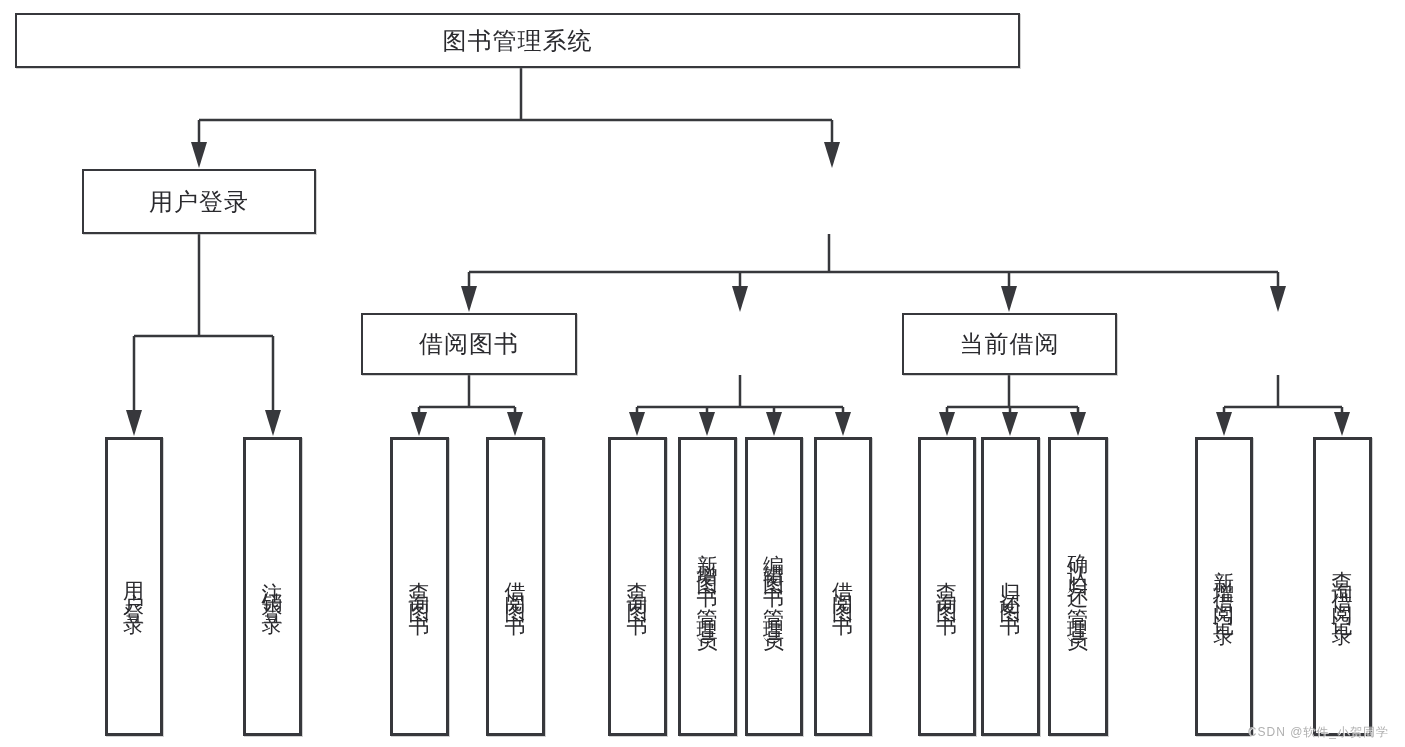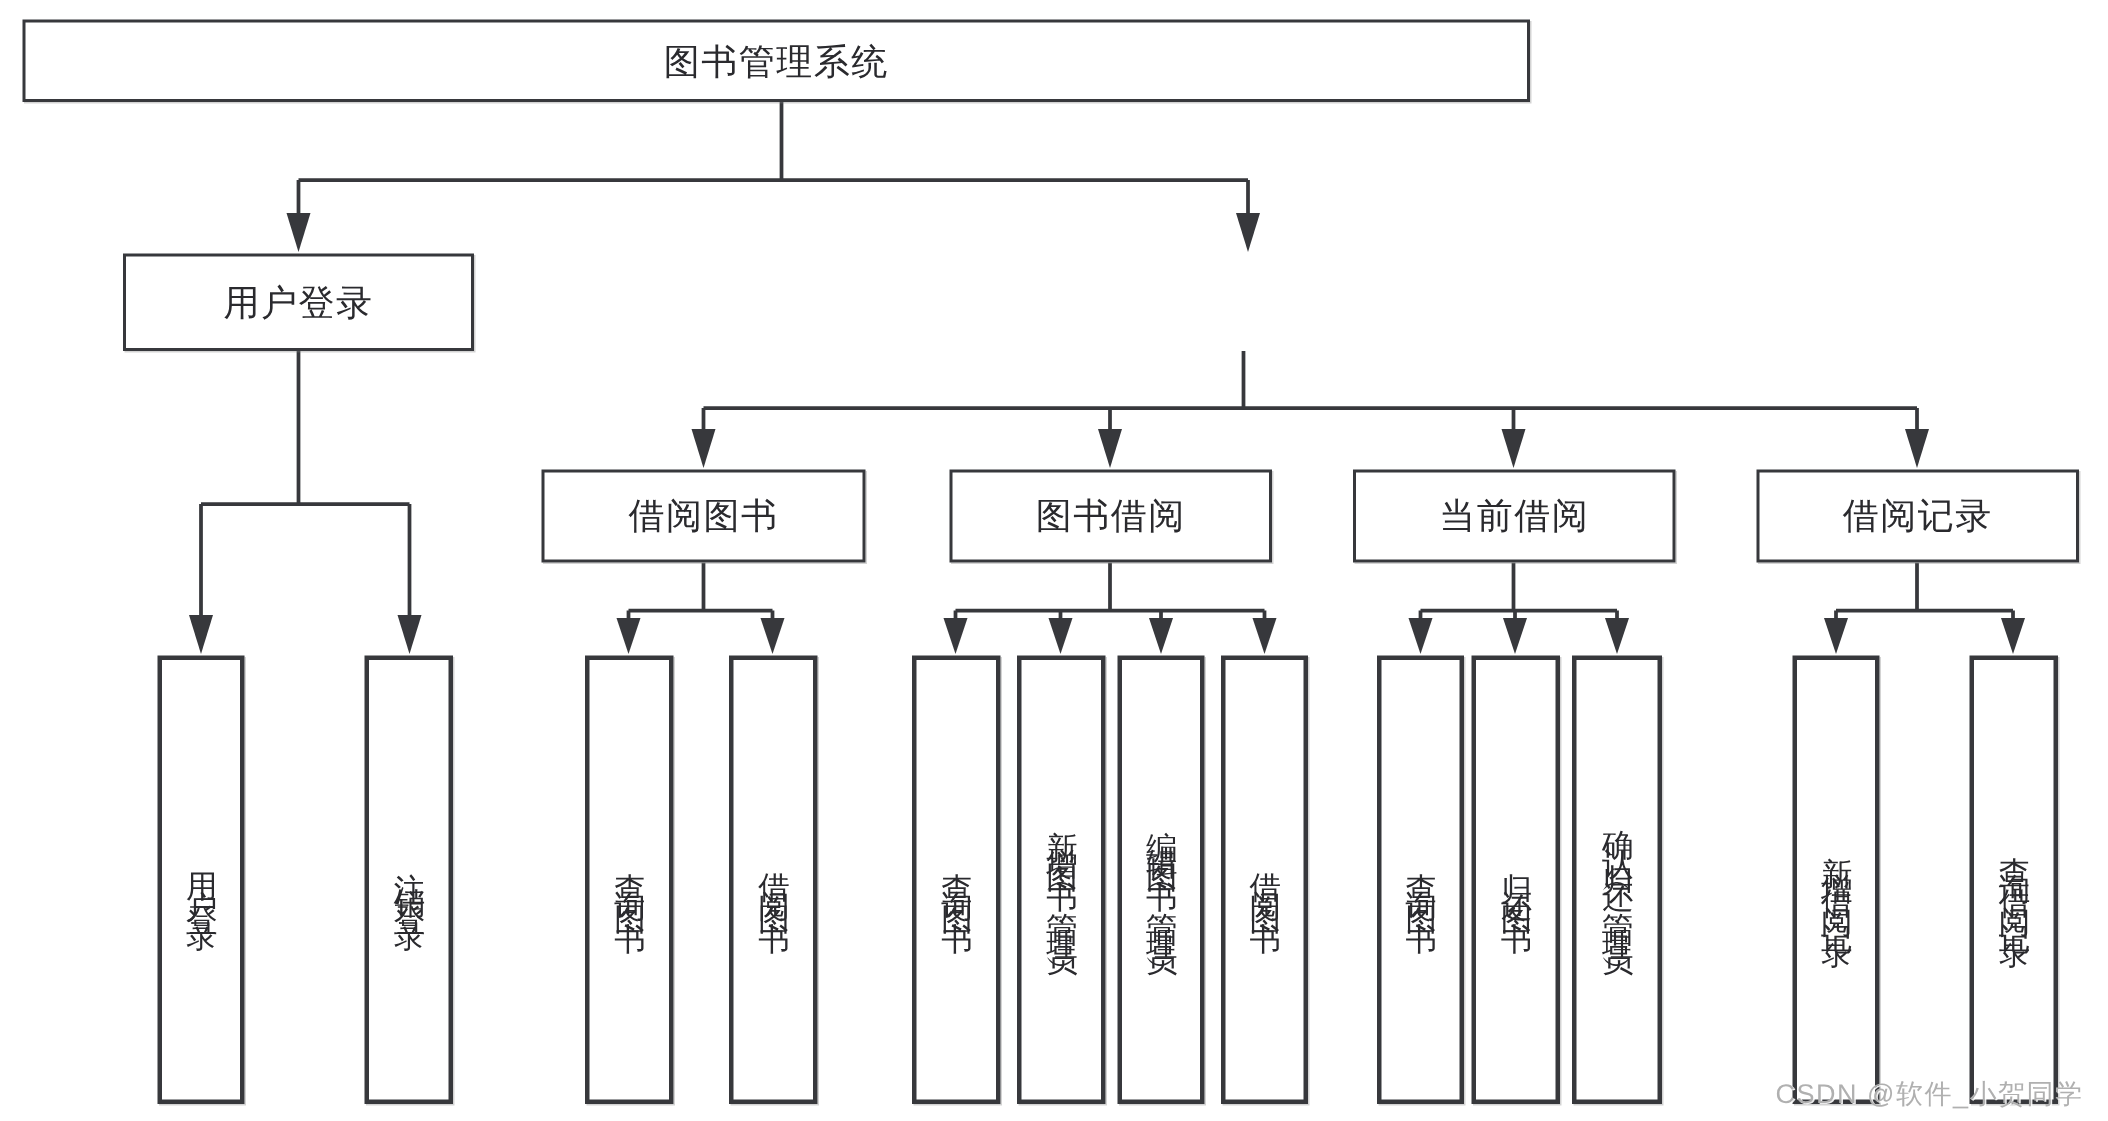--- a/index.html
+++ b/index.html
@@ -13,21 +13,21 @@
     box-sizing:border-box;display:flex;align-items:center;justify-content:center;
     color:#2a2a2e;box-shadow:1px 1px 0 rgba(130,130,130,0.35);
   }
   .hlabel{font-size:24px;letter-spacing:1px;}
   .leaf{border-width:3px;}
   .vtext{
     writing-mode:vertical-rl;text-orientation:mixed;
     font-size:21px;letter-spacing:11px;line-height:1;display:block;
   }
   .watermark{
-    position:absolute;right:16px;bottom:6px;font-size:18px;letter-spacing:1px;
+    position:absolute;right:16px;bottom:6px;font-size:12px;letter-spacing:1px;
     color:#b0b0b0;text-shadow:1px 1px 0 rgba(255,255,255,0.9);
   }
 </style>
 </head>
 <body>
 
 <div class="canvas">
 
   <svg class="wires" width="1405" height="747" viewBox="0 0 1405 747">
     <g stroke="#37383c" stroke-width="2.5" fill="none">
@@ -73,28 +73,22 @@
     <span>图书管理系统</span>
   </div>
 
   <div class="node hlabel" style="left:82px;top:169px;width:234px;height:65px">
     <span>用户登录</span>
   </div>
 
   <div class="node hlabel" style="left:361px;top:313px;width:216px;height:62px">
     <span>借阅图书</span>
   </div>
-  <div class="node hlabel" style="left:633px;top:313px;width:215px;height:62px">
-    <span>图书借阅</span>
-  </div>
   <div class="node hlabel" style="left:902px;top:313px;width:215px;height:62px">
     <span>当前借阅</span>
-  </div>
-  <div class="node hlabel" style="left:1171px;top:313px;width:215px;height:62px">
-    <span>借阅记录</span>
   </div>
 
   <div class="node leaf" style="left:105px;top:437px;width:58px;height:299px">
     <span class="vtext">用户登录</span>
   </div>
   <div class="node leaf" style="left:243px;top:437px;width:59px;height:299px">
     <span class="vtext">注销登录</span>
   </div>
 
   <div class="node leaf" style="left:390px;top:437px;width:59px;height:299px">

